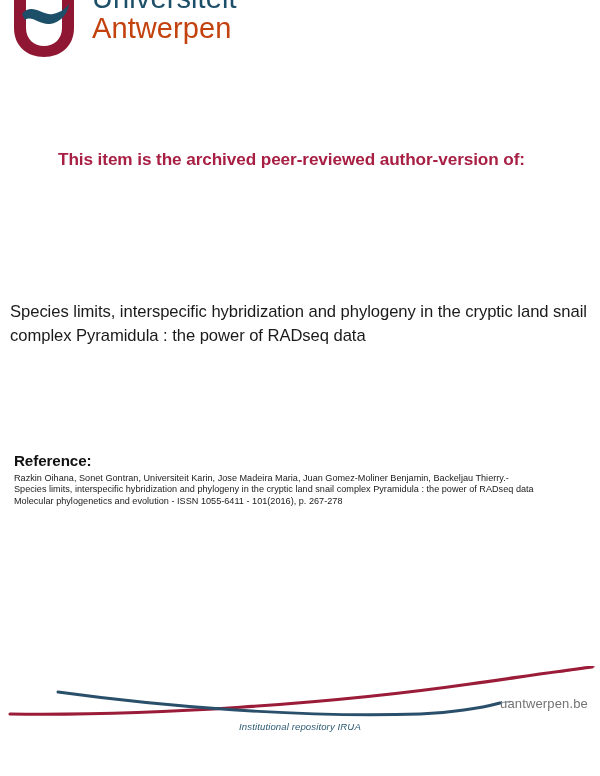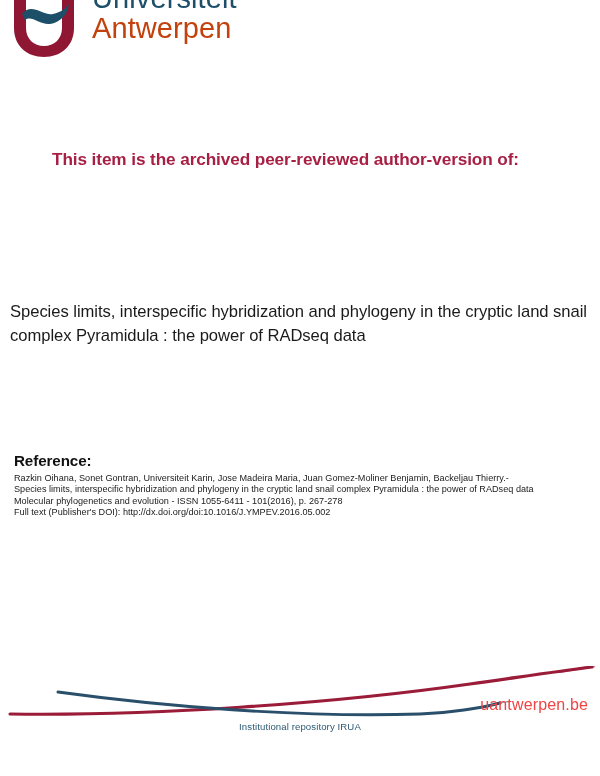--- a/index.html
+++ b/index.html
@@ -54,21 +54,21 @@
     display: block;
     font-size: 29px;
     letter-spacing: 0.1px;
     color: #c2410c;
     font-weight: 400;
   }
 
   
   .headline {
     position: absolute;
-    left: 52px;
+    left: 58px;
     top: 149px;
     width: 520px;
     font-size: 17.2px;
     font-weight: bold;
     color: #a81f44;
     letter-spacing: -0.1px;
   }
 
   
   .article-title {
@@ -118,33 +118,34 @@
     position: absolute;
     left: 0;
     top: 0;
     width: 600px;
     height: 70px;
   }
   .footer-url {
     position: absolute;
     right: 12px;
     top: 30px;
-    font-size: 16px;
-    color: #ef4444;
+    font-size: 13px;
+    color: #737373;
     letter-spacing: 0.15px;
   }
   .footer-repo {
     position: absolute;
     left: 0;
     top: 55px;
     width: 600px;
     text-align: center;
     font-size: 9.6px;
     color: #2d5a73;
     letter-spacing: 0.1px;
+    font-style: italic;
   }
 </style>
 </head>
 <body>
 
 <div class="page">
 
   <div class="logo-block">
     <div class="logo-mark">
       <svg width="78" height="78" viewBox="0 0 78 78" xmlns="http://www.w3.org/2000/svg">
@@ -160,21 +161,20 @@
 
   <div class="headline">This item is the archived peer-reviewed author-version of:</div>
 
   <div class="article-title">Species limits, interspecific hybridization and phylogeny in the cryptic land snail complex Pyramidula : the power of RADseq data</div>
 
   <div class="reference-block">
     <div class="reference-heading">Reference:</div>
     <div class="reference-line">Razkin Oihana, Sonet Gontran, Universiteit Karin, Jose Madeira Maria, Juan Gomez-Moliner Benjamin, Backeljau Thierry.-</div>
     <div class="reference-line">Species limits, interspecific hybridization and phylogeny in the cryptic land snail complex Pyramidula : the power of RADseq data</div>
     <div class="reference-line">Molecular phylogenetics and evolution - ISSN 1055-6411 - 101(2016), p. 267-278</div>
-    <div class="reference-line">Full text (Publisher's DOI): http://dx.doi.org/doi:10.1016/J.YMPEV.2016.05.002</div>
   </div>
 
   <div class="footer">
     <div class="footer-swoosh">
       <svg width="600" height="70" viewBox="0 0 600 70" xmlns="http://www.w3.org/2000/svg">
 
         <path d="M10 48 C150 50 330 38 470 18 C520 11 560 5 592 1" fill="none" stroke="#9b1c38" stroke-width="3.1" stroke-linecap="round"></path>
         <path d="M560 6 C572 4 582 2 594 0.5" fill="none" stroke="#9b1c38" stroke-width="2.2" stroke-linecap="round" opacity="0.55"></path>
 
         <path d="M58 26 C160 40 300 52 420 48 C460 46 485 41 500 37" fill="none" stroke="#2a4f6b" stroke-width="2.9" stroke-linecap="round"></path>

